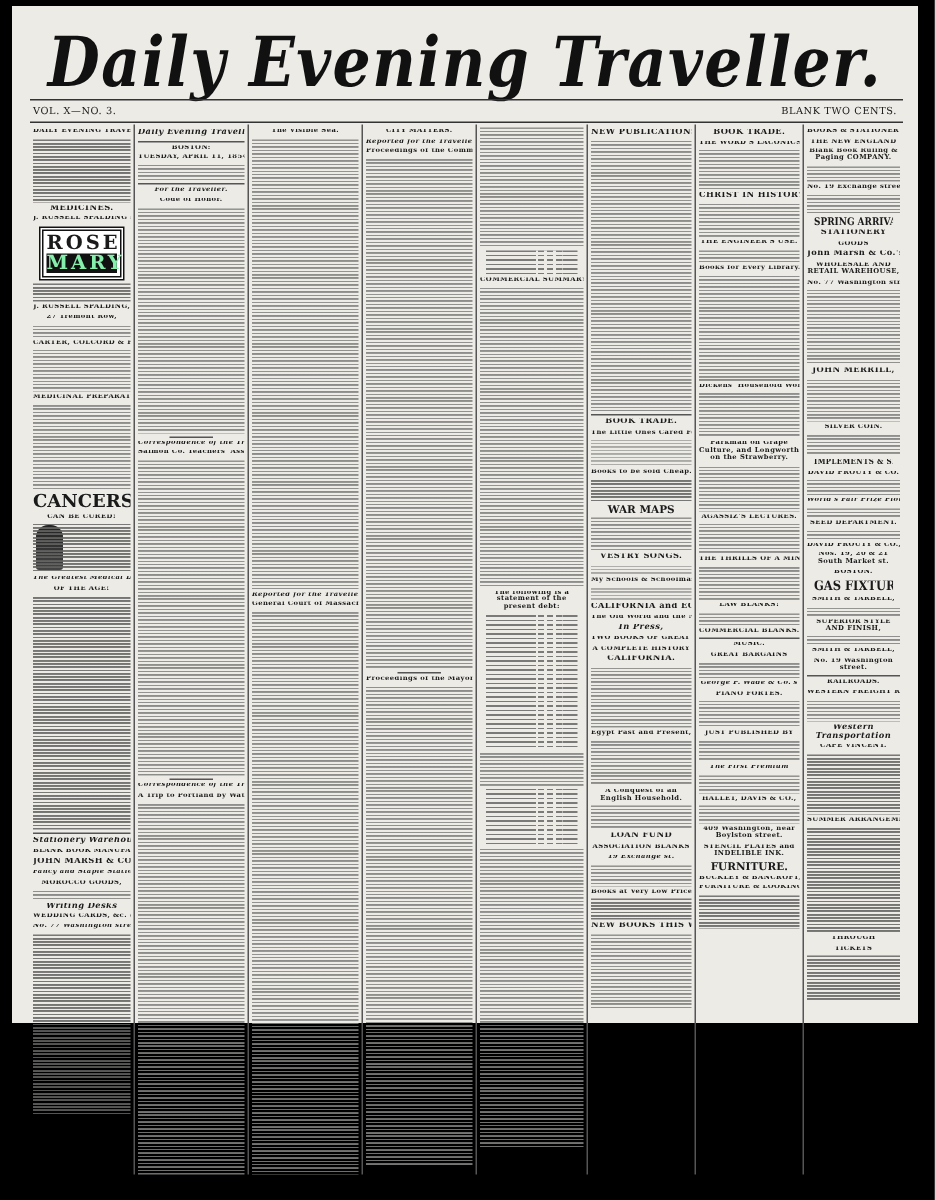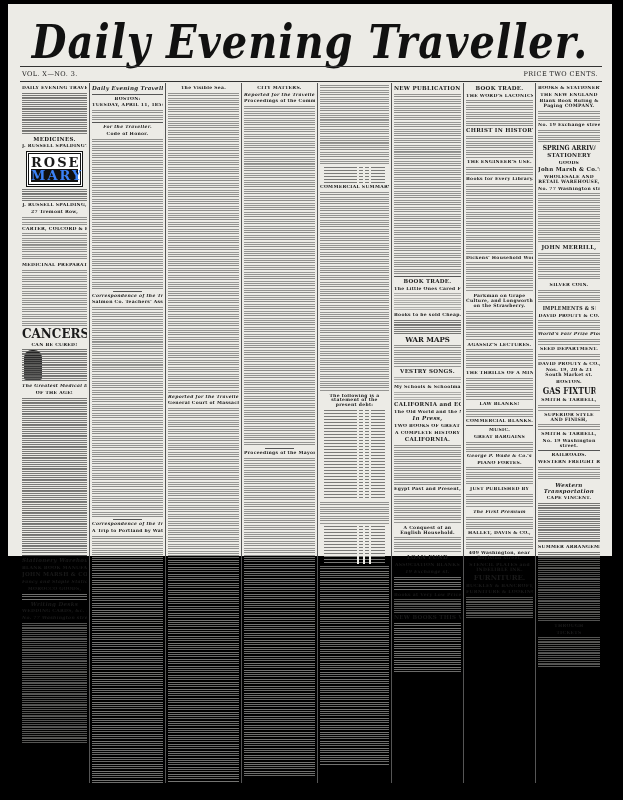--- a/index.html
+++ b/index.html
@@ -1,19 +1,19 @@
 <!DOCTYPE html>
 <html><head>
 <meta charset="utf-8">
 <style>
   * { box-sizing: border-box; margin: 0; padding: 0; }
   html, body { width: 623px; height: 800px; background: #000; overflow: hidden; }
   body { position: relative; font-family: "DejaVu Serif", serif; color: #1a1a1a; }
   .page {
-    position: absolute; left: 8px; top: 4px; width: 604px; height: 552px;
+    position: absolute; left: 8px; top: 4px; width: 604px; height: 678px;
     background: #ecebe6;
     text-decoration: underline;
   }
   .masthead {
     position: absolute; left: 0; top: 14px; width: 604px; text-align: center;
     font-family: "DejaVu Serif", serif; font-weight: bold; font-size: 40px;
     letter-spacing: 1px; color: #111; font-style: italic;
     transform: scaleY(1.15);
   }
   .rule { position: absolute; left: 12px; width: 582px; height: 1px; background: #333; }
@@ -59,21 +59,21 @@
   .hd.italic { font-style: italic; }
   .sep { height: 1px; background: #555; margin: 2px 8px; }
   .sep.full { margin: 2px 0; }
   .sep.short { margin: 2px 30%; }
 
   .rosebox {
     margin: 2px 4px; border: 3px double #111; padding: 2px;
     background: #fff; 
   }
   .rosebox div { font-size: 13px; font-weight: bold; letter-spacing: 2px; line-height: 1; }
-  .rosebox .inv { background: #111; color: #3b82f6; }
+  .rosebox .inv { background: #111; color: #86efac; }
   .figure {
     width: 18px; height: 30px; float: left; margin: 1px 3px 1px 2px;
     background: linear-gradient(#222, #444); border-radius: 8px 8px 2px 2px;
   }
   .table-block {
     margin: 2px 4px;
     background-image: repeating-linear-gradient(to bottom,
       #7a7a78 0px, #7a7a78 1px, transparent 1px, transparent 3px);
     position: relative;
   }
@@ -86,21 +86,21 @@
 </head>
 <body>
 
 <div class="page">
 
   <div class="masthead">Daily Evening Traveller.</div>
 
   <div class="rule" style="top:62px;"></div>
   <div class="dateline">
     <span class="l">VOL. X—NO. 3.</span>
-    <span class="r">PRICE TWO CENTS.</span>
+    <span class="r">BLANK TWO CENTS.</span>
   </div>
   <div class="rule" style="top:77px;"></div>
 
   <div class="cols">
 
     <div class="col" style="left:0;width:70px;">
       <div class="hd xs">DAILY EVENING TRAVELLER</div>
       <div class="txt dense" style="height:42px;"></div>
       <div class="hd sm">MEDICINES.</div>
       <div class="hd xs">J. RUSSELL SPALDING'S</div>

